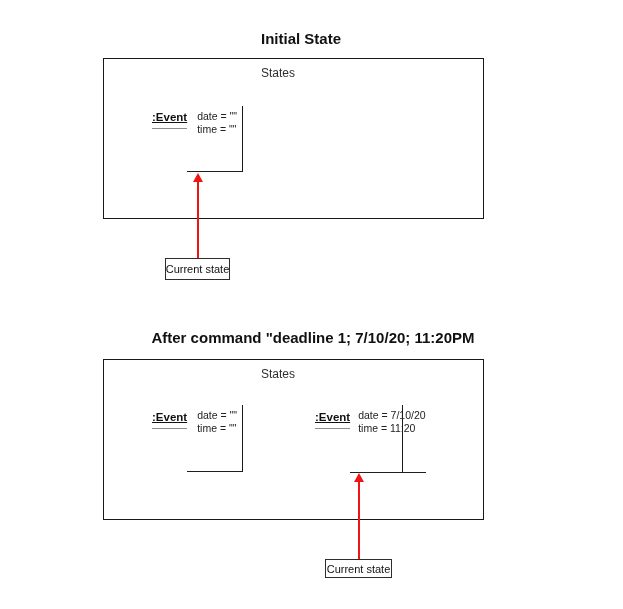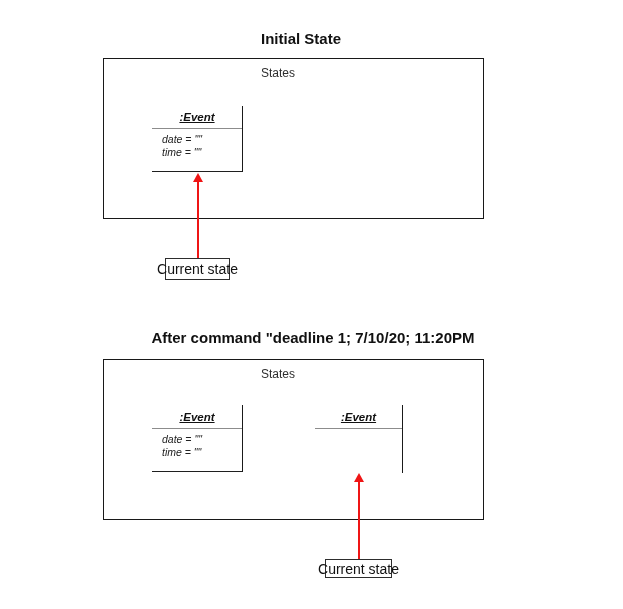--- a/index.html
+++ b/index.html
@@ -12,21 +12,21 @@
     font-size:15px;font-weight:bold;color:#111;text-align:center;white-space:nowrap;
   }
   .states-frame{
     border:1.5px solid #181818;background:#ffffff;box-sizing:border-box;
   }
   .states-label{
     font-size:12px;color:#2e2e2e;text-align:center;white-space:nowrap;
   }
   .event-box{
     box-sizing:border-box;border-right:1.5px solid #1a1a1a;
-    display:flex;flex-direction:column;background:transparent;font-style:italic;
+    display:flex;flex-direction:row;background:transparent;
   }
   .event-title{
     box-sizing:border-box;border-bottom:1px solid #8c8c8c;
     display:flex;align-items:center;justify-content:center;
     font-size:11.5px;font-weight:bold;text-decoration:underline;color:#111;
   }
   .event-attrs{
     box-sizing:border-box;flex:1;border-bottom:1.5px solid #1f1f1f;
     padding:4px 0 0 10px;font-size:10.5px;line-height:12.5px;color:#222;
     white-space:nowrap;
@@ -35,21 +35,21 @@
     width:1.5px;background:#ef1515;
   }
   .arrow-head{
     width:0;height:0;
     border-left:5px solid transparent;border-right:5px solid transparent;
     border-bottom:9px solid #ef1515;
   }
   .current-state-box{
     box-sizing:border-box;border:1.5px solid #2d2d2d;background:#ffffff;
     display:flex;align-items:center;justify-content:center;
-    font-size:14px;color:#111;white-space:nowrap;
+    font-size:11px;color:#111;white-space:nowrap;
   }
 </style>
 </head>
 <body>
 
 <div id="canvas">
 
   <div class="abs diagram-title" style="left:151px;top:30px;width:300px;">Initial State</div>
 
   <div class="abs states-frame" style="left:103px;top:58px;width:381px;height:161px;"></div>
@@ -80,20 +80,24 @@
   <div class="abs event-box" style="left:152px;top:405px;width:91px;height:67px;">
     <div class="event-title" style="height:24px;">:Event</div>
     <div class="event-attrs">
       <div>date = ""</div>
       <div>time = ""</div>
     </div>
   </div>
 
   <div class="abs event-box" style="left:315px;top:405px;width:88px;height:68px;">
     <div class="event-title" style="height:24px;">:Event</div>
+    <div class="event-attrs" style="padding-left:8px;">
+      <div>date = 7/10/20</div>
+      <div>time = 11:20</div>
+    </div>
   </div>
 
   <div class="abs arrow-head" style="left:354px;top:473px;"></div>
   <div class="abs arrow-line" style="left:358.25px;top:482px;height:77px;"></div>
 
   <div class="abs current-state-box" style="left:325px;top:559px;width:67px;height:19px;">
     <span>Current state</span>
   </div>
 
 </div>

